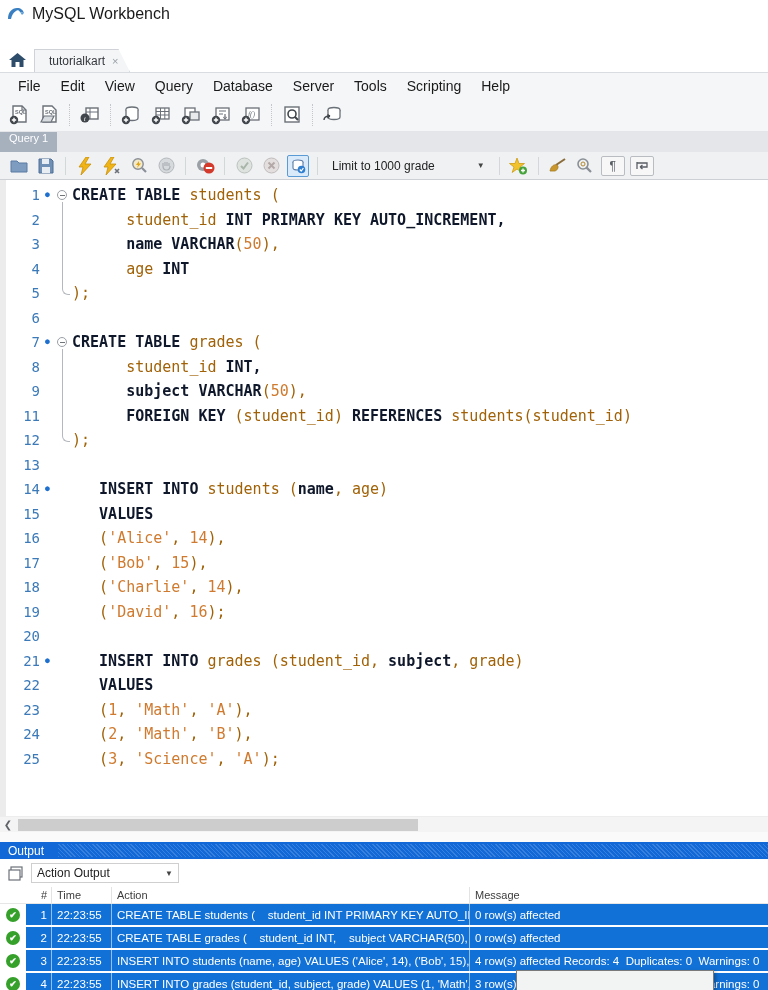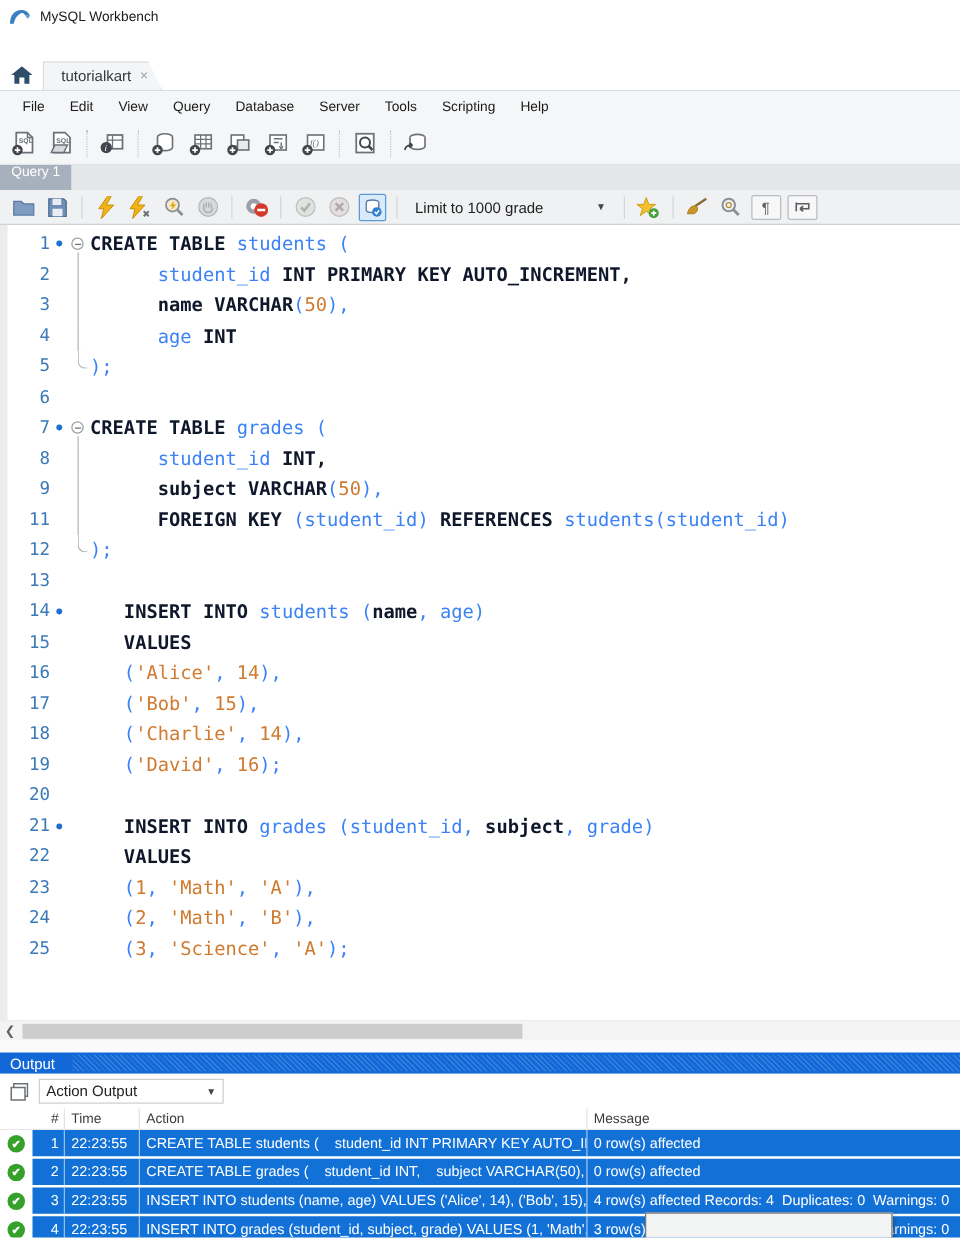--- a/index.html
+++ b/index.html
@@ -2,33 +2,33 @@
 <html><head>
 <meta charset="utf-8">
 <style>
   * { margin:0; padding:0; box-sizing:border-box; }
   html,body { width:768px; height:990px; overflow:hidden; background:#fff;
     font-family:"Liberation Sans", sans-serif; }
   .band { position:relative; width:768px; }
 
   
   #titlebar { height:27px; background:#fff; display:flex; align-items:center; padding-left:7px; }
-  #titlebar .title { font-size:11px; color:#1a1a1a; margin-left:7px; }
+  #titlebar .title { font-size:16px; color:#1a1a1a; margin-left:7px; }
 
   
   #tabstrip { height:26px; background:#fff; display:flex; align-items:flex-end; border-bottom:1px solid #d9dce0;margin-top:20px; }
   .home-btn { width:34px; height:24px; display:flex; align-items:center; justify-content:center; }
   .doc-tab { height:23px; min-width:96px; padding:0 10px 0 14px; background:#f4f5f7;
     border:1px solid #cfd3d8; border-bottom:none; display:flex; align-items:center; gap:7px;
     clip-path:polygon(0 100%,0 0,88% 0,100% 100%); font-size:12px; color:#34383d; }
   .doc-tab .x { color:#9aa0a6; font-size:11px; }
 
   
   #menubar { height:25px; background:#f5f6f8; display:flex; align-items:center; padding-left:8px; }
-  .menu-item { font-size:11px; color:#1a1a1a; padding:3px 10px; cursor:default; }
+  .menu-item { font-size:14px; color:#1a1a1a; padding:3px 10px; cursor:default; }
 
   
   #maintoolbar { height:34px; background:#f5f6f8; display:flex; align-items:center; padding-left:6px; gap:4px; border-bottom:1px solid #e3e5e8; }
   .tb-icon { width:26px; height:26px; display:flex; align-items:center; justify-content:center; }
   .tb-sep { width:1px; height:22px; border-left:1px dotted #c3c7cc; margin:0 3px; }
 
   
   #querytabs { height:20px; background:#e4e6e9; display:flex; align-items:stretch; }
   .query-tab { background:#a7b0bd; color:#fff; font-size:11px; display:flex; align-items:center; gap:8px; padding:0 9px;flex-direction:column; }
   .query-tab .x { color:#d6dbe1; font-size:10px; }
@@ -54,21 +54,21 @@
   .fold { width:17px; position:relative; flex:none; }
   .f-open .circ { position:absolute; left:2px; top:7px; width:10px; height:10px; border:1px solid #9aa0a6; border-radius:50%; background:#fff; }
   .f-open .circ::after { content:''; position:absolute; left:2px; top:4px; width:5px; height:1px; background:#70757a; }
   .f-open::before { content:''; position:absolute; left:7px; top:19px; bottom:0; border-left:1px solid #b4b8bc; }
   .f-mid::before { content:''; position:absolute; left:7px; top:0; bottom:0; border-left:1px solid #b4b8bc; }
   .f-end::before { content:''; position:absolute; left:7px; top:0; height:13px; width:7px;
     border-left:1px solid #b4b8bc; border-bottom:1px solid #b4b8bc; border-bottom-left-radius:6px; }
   .code-text { color:#2b2b2b; }
   .kw { color:#0f172a; font-weight:bold; }
   .num, .str { color:#cf7a2e; }
-  .pl { color:#3b82f6; }
+  .pl { color:#a16207; }
 
   
   #hscroll { height:16px; background:#f4f4f4; display:flex; align-items:center; border-top:1px solid #ededed; }
   #hscroll .arrow { width:16px; text-align:center; color:#5f6368; font-size:10px; }
   #hscroll .track { position:relative; flex:1; height:12px; }
   #hscroll .thumb { position:absolute; left:2px; top:0; width:400px; height:12px; background:#cdcdcd; }
 
   #gapband { height:10px; background:#fafafa; }
 
   

